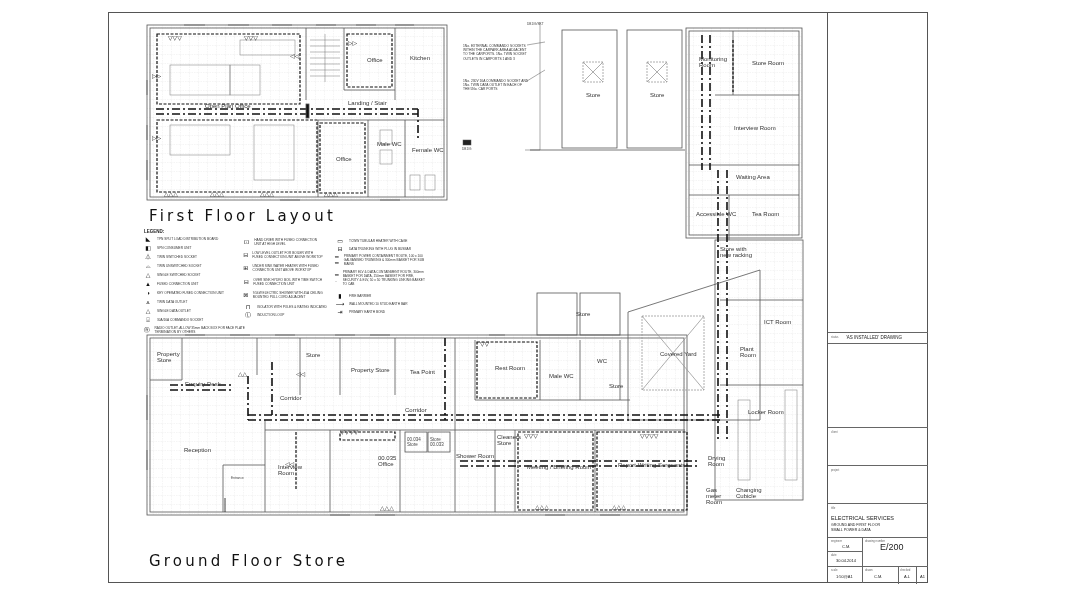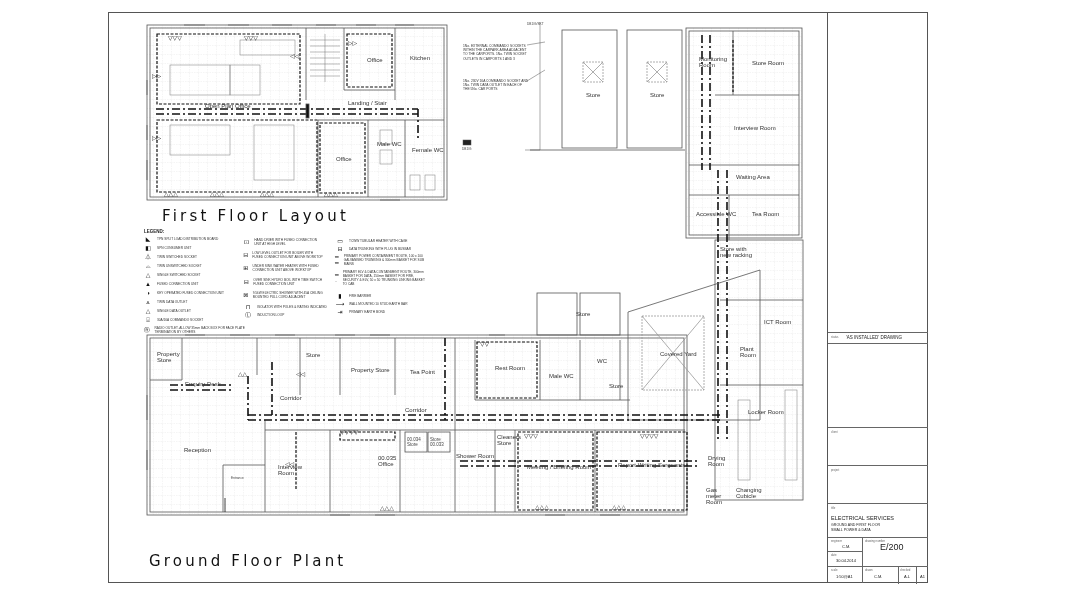--- a/index.html
+++ b/index.html
@@ -238,22 +238,22 @@
       <text x="612" y="509">△△△</text>
         <text x="480" y="346">▽▽</text>
       <text x="285" y="466">◁◁</text>
         <text x="296" y="376">◁◁</text>
     </g>
 
     <line x1="225" y1="498" x2="225" y2="512" stroke="#111"></line>
   </g>
 </svg>
 
-<div class="txt title-big" style="left:162px; top:207px;">First Floor Layout</div>
-<div class="txt title-big" style="left:149px; top:552px;">Ground Floor Plant</div>
+<div class="txt title-big" style="left:149px; top:207px;">First Floor Layout</div>
+<div class="txt title-big" style="left:149px; top:552px;">Ground Floor Store</div>
 
 <div class="txt legend-head" style="left:144px; top:229px;">LEGEND:</div>
 
 <div>
   <div class="legend-item" style="left:143px; top:236px;">
       <span class="legend-sym">◣</span>
       <span>TPN SPLIT LOAD DISTRIBUTION BOARD</span>
     </div>
   <div class="legend-item" style="left:143px; top:245px;">
       <span class="legend-sym">◧</span>

